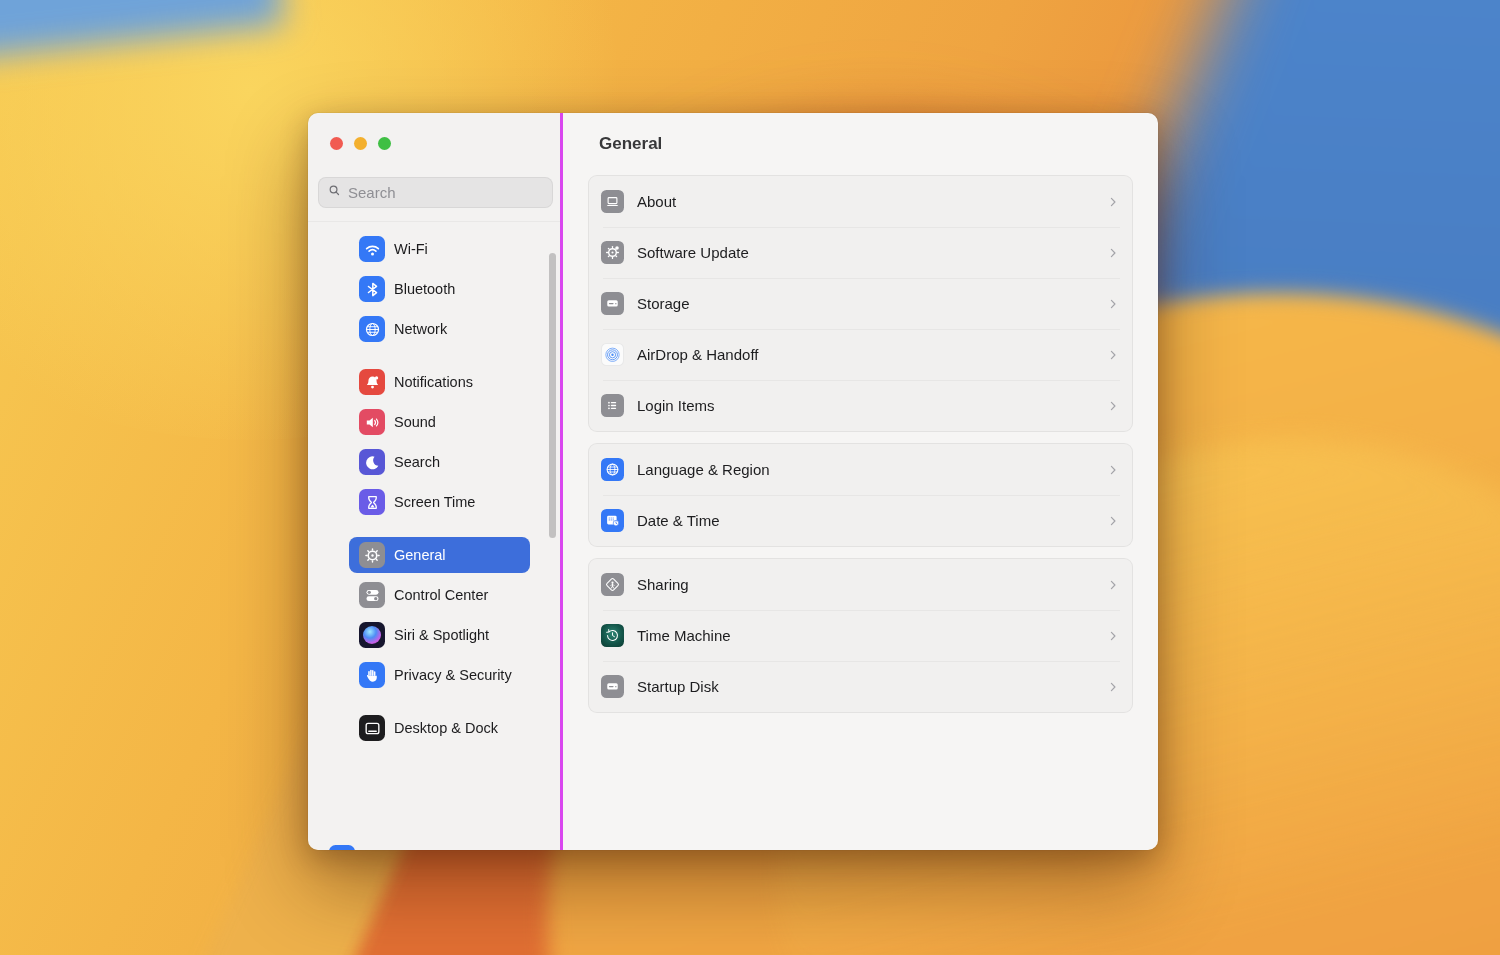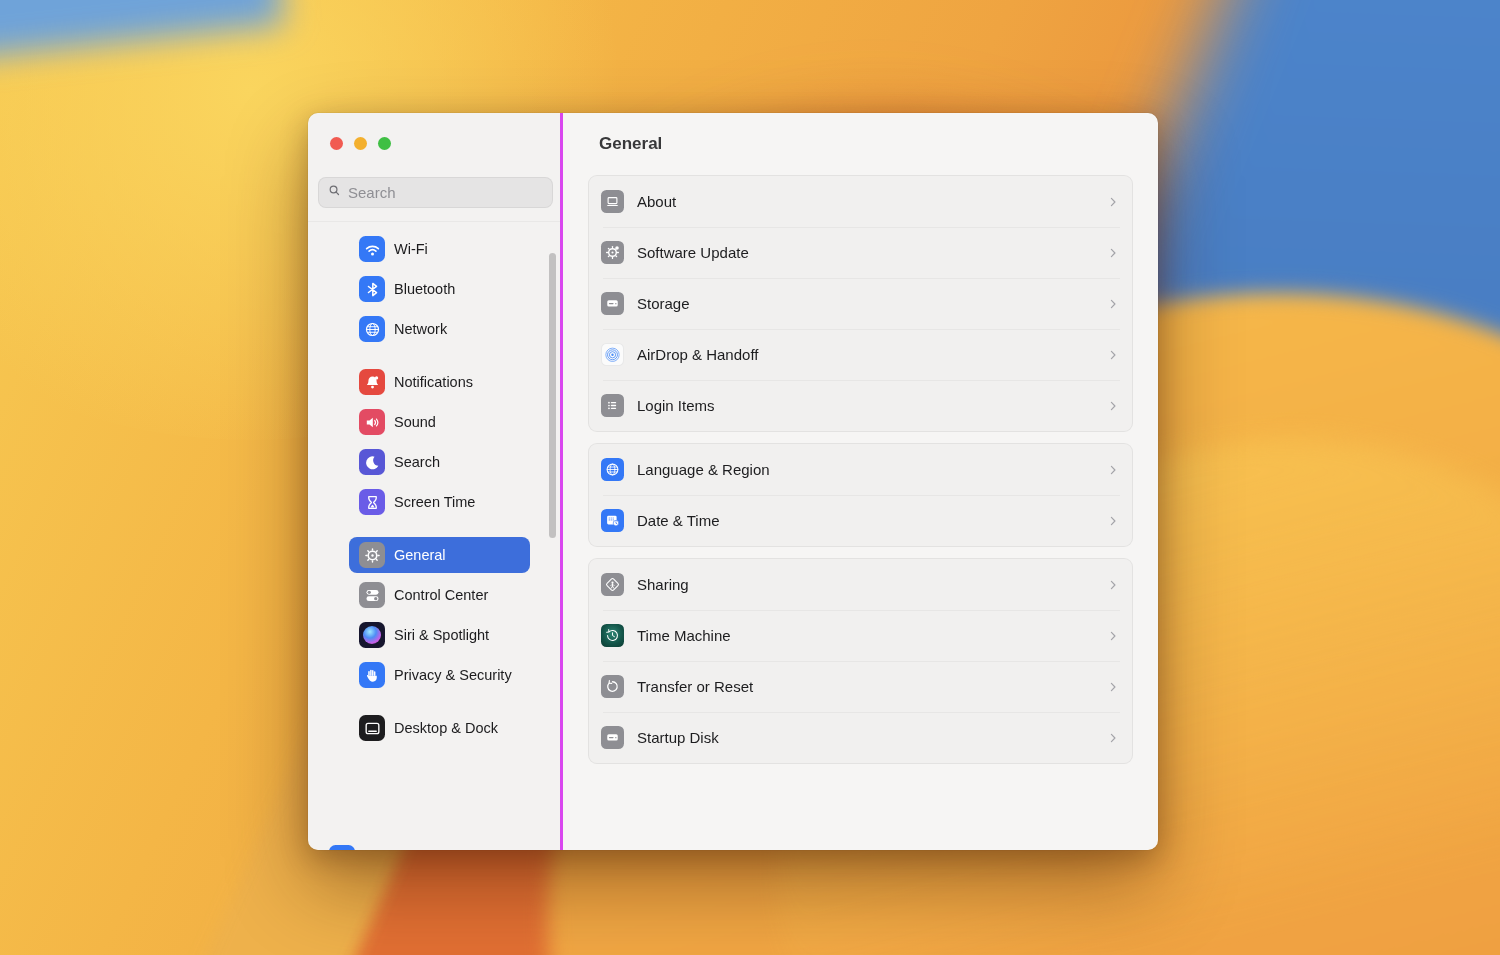--- a/index.html
+++ b/index.html
@@ -405,34 +405,20 @@
             <span class="row-label">Time Machine</span>
             <span class="chev">
               <svg viewBox="0 0 24 24">
                 <path d="M9.3 5.9l6 6.1-6 6.1" fill="none" stroke="#a4a4a9" stroke-linecap="round" stroke-linejoin="round" stroke-width="2.1"></path>
               </svg>
             </span>
           </div>
           <div class="row">
             <span class="row-icon" style="background: rgb(142, 142, 147);">
               <svg viewBox="0 0 24 24" xmlns="http://www.w3.org/2000/svg">
-                <path d="M12 5.3a6.7 6.7 0 1 1-4.7 1.9" fill="none" stroke="#fff" stroke-linecap="round" stroke-linejoin="round" stroke-width="1.8"></path>
-                <path d="M7.6 3.5l-.4 3.7 3.7.4" fill="none" stroke="#fff" stroke-linecap="round" stroke-linejoin="round" stroke-width="1.6"></path>
-              </svg>
-            </span>
-            <span class="row-label">Transfer or Reset</span>
-            <span class="chev">
-              <svg viewBox="0 0 24 24">
-                <path d="M9.3 5.9l6 6.1-6 6.1" fill="none" stroke="#a4a4a9" stroke-linecap="round" stroke-linejoin="round" stroke-width="2.1"></path>
-              </svg>
-            </span>
-          </div>
-          <div class="row">
-            <span class="row-icon" style="background: rgb(142, 142, 147);">
-              <svg viewBox="0 0 24 24" xmlns="http://www.w3.org/2000/svg">
                 <rect x="4.6" y="7.4" width="14.8" height="9" rx="2.2" fill="#fff"></rect>
                 <rect x="6.9" y="11.3" width="6.6" height="1.7" rx="0.85" fill="#8e8e93"></rect>
                 <circle cx="16.7" cy="12.2" r="1" fill="#8e8e93"></circle>
               </svg>
             </span>
             <span class="row-label">Startup Disk</span>
             <span class="chev">
               <svg viewBox="0 0 24 24">
                 <path d="M9.3 5.9l6 6.1-6 6.1" fill="none" stroke="#a4a4a9" stroke-linecap="round" stroke-linejoin="round" stroke-width="2.1"></path>
               </svg>

